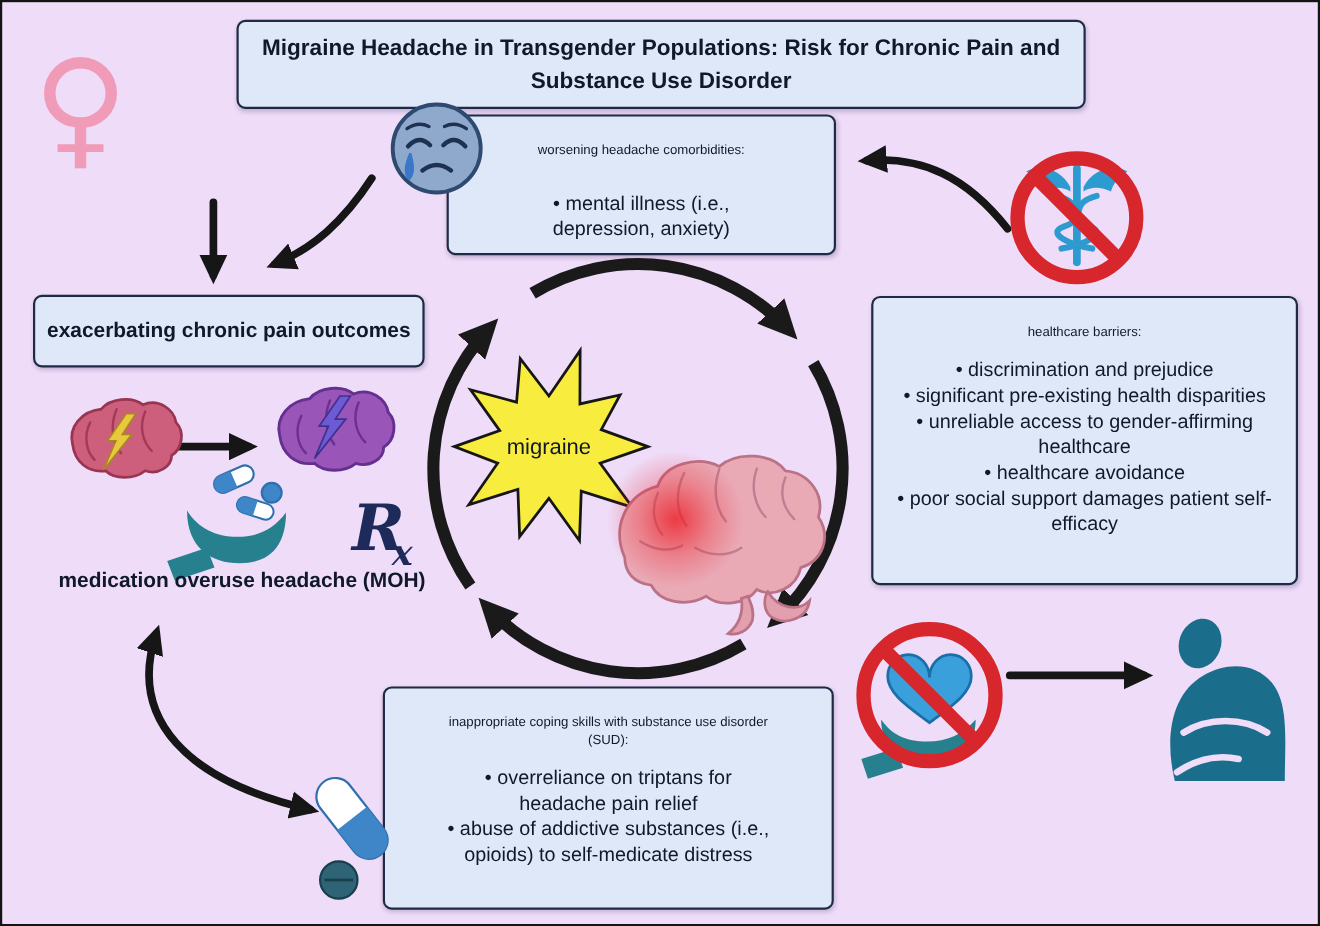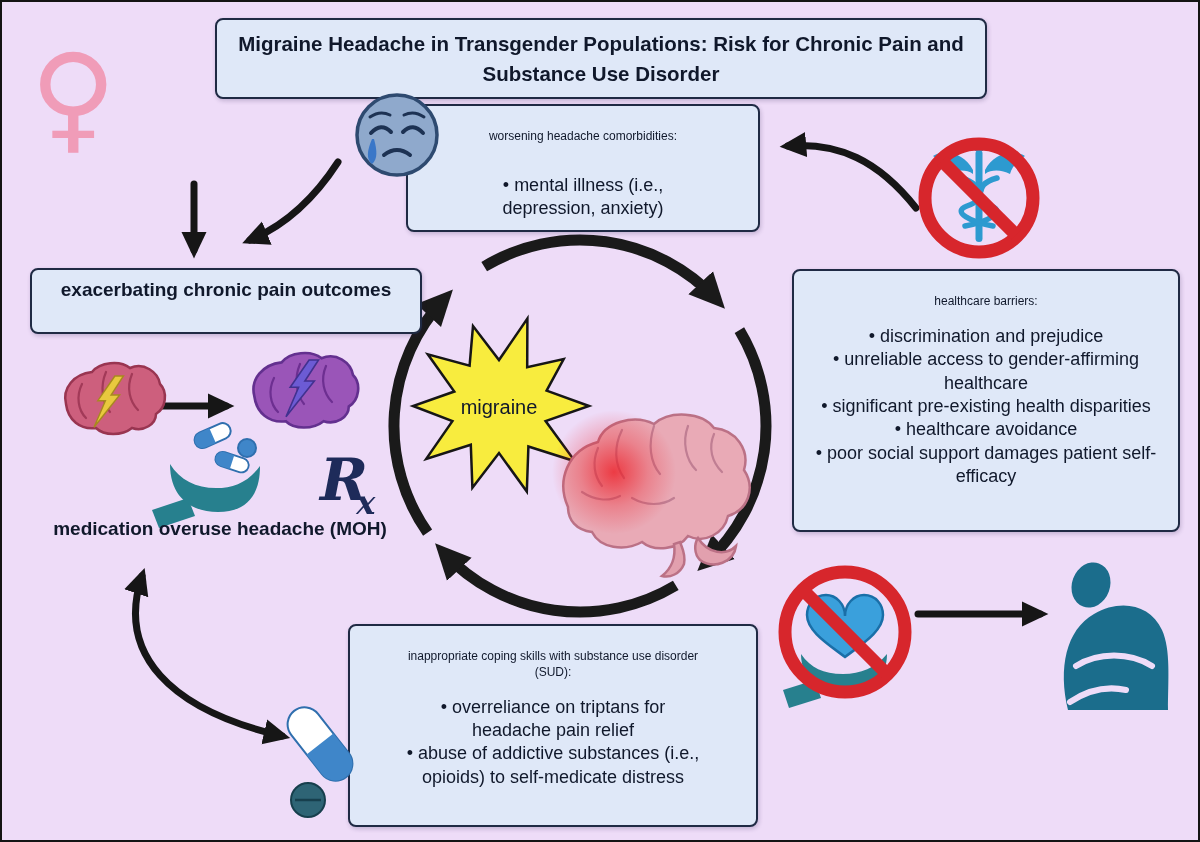--- a/index.html
+++ b/index.html
@@ -17,21 +17,21 @@
     background:var(--box_fill); border:2.5px solid var(--box_border);
     border-radius:8px; padding:8px 10px;
     box-shadow:1px 2px 4px rgba(45,30,80,.22);
   }
   .box-title { font-weight:normal; font-size:12px; line-height:1.32; margin:15px auto; }
   .box ul { margin:3px auto 0; padding:0; font-size:18px; line-height:1.3; }
   .box li { list-style:none; }
   .box li::before { content:"•  "; }
 
   .title-box { left:213px; top:16px; width:772px; font-weight:bold; font-size:20.5px; line-height:1.45; padding:9px 18px; }
-  .chronic-box { left:28px; top:266px; width:392px; height:66px; display:flex; align-items:flex-start; justify-content:center; font-weight:bold; font-size:19px; line-height:1.3; }
+  .chronic-box { left:28px; top:266px; width:356px; height:66px; display:flex; align-items:center; justify-content:center; font-weight:bold; font-size:19px; line-height:1.3; }
   .comorbid-box { left:404px; top:102px; width:354px; height:128px; }
   .comorbid-box .box-title { max-width:235px; }
   .comorbid-box ul { max-width:218px;margin-top:29px; }
   .barriers-box { left:790px; top:267px; width:388px; height:263px; }
   .barriers-box ul { max-width:348px; }
   .sud-box { left:346px; top:622px; width:410px; height:203px; }
   .sud-box .box-title { max-width:325px; }
   .sud-box ul { max-width:308px; }
 
   .label { position:absolute; z-index:2; text-align:center; font-weight:bold; font-size:19px; line-height:1.32; }
@@ -202,22 +202,22 @@
     <div class="box-title">worsening headache comorbidities:</div>
     <ul>
       <li>mental illness (i.e., depression, anxiety)</li>
     </ul>
   </div>
 
   <div class="box barriers-box">
     <div class="box-title">healthcare barriers:</div>
     <ul>
       <li>discrimination and prejudice</li>
+      <li>significant pre-existing health disparities</li>
       <li>unreliable access to gender-affirming healthcare</li>
-      <li>significant pre-existing health disparities</li>
       <li>healthcare avoidance</li>
       <li>poor social support damages patient self-efficacy</li>
     </ul>
   </div>
 
   <div class="label migraine-label">migraine</div>
 
   <div class="label moh">medication overuse headache (MOH)</div>
 
   <div class="rx">

